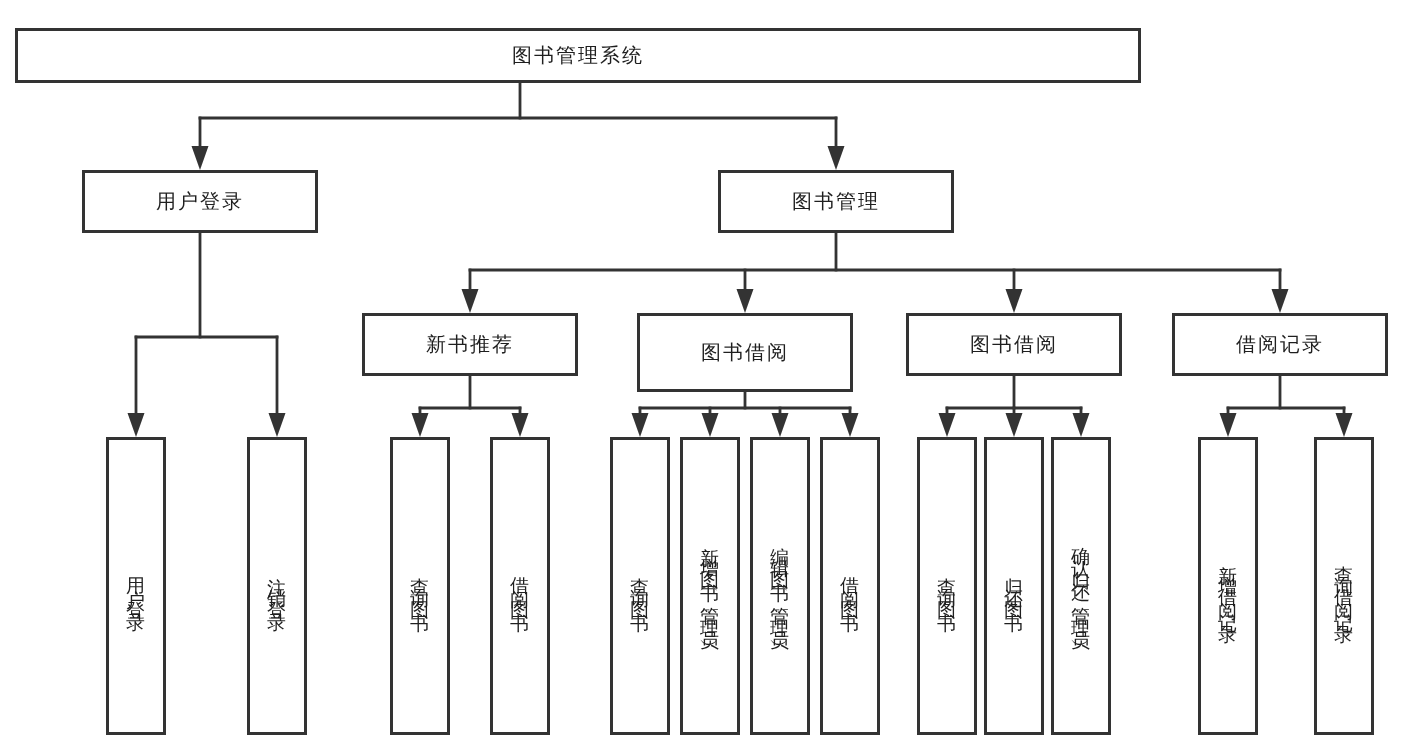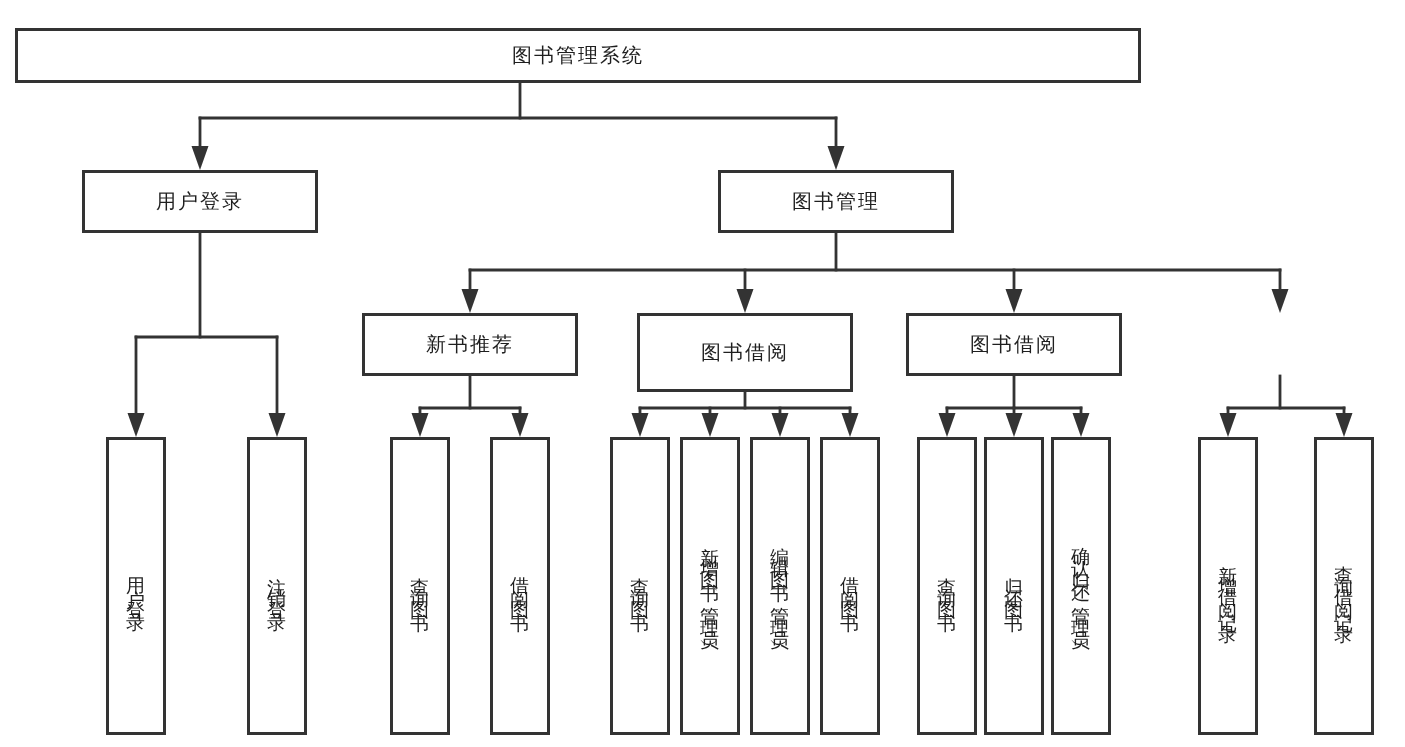--- a/index.html
+++ b/index.html
@@ -140,20 +140,23 @@
 
   <div class="node h-node" style="left:718px;top:170px;width:236px;height:63px;">
     <span class="label">图书管理</span>
   </div>
   <div class="node h-node" style="left:637px;top:313px;width:216px;height:79px;">
     <span class="label">图书借阅</span>
   </div>
   <div class="node h-node" style="left:906px;top:313px;width:216px;height:63px;">
     <span class="label">图书借阅</span>
   </div>
+  <div class="node h-node" style="left:1172px;top:313px;width:216px;height:63px;">
+    <span class="label">借阅记录</span>
+  </div>
 
   <div class="node v-node" style="left:106px;top:437px;width:60px;height:298px;">
     <span class="label">用户登录</span>
   </div>
   <div class="node v-node" style="left:247px;top:437px;width:60px;height:298px;">
     <span class="label">注销登录</span>
   </div>
 
   <div class="node v-node" style="left:390px;top:437px;width:60px;height:298px;">
     <span class="label">查询图书</span>

